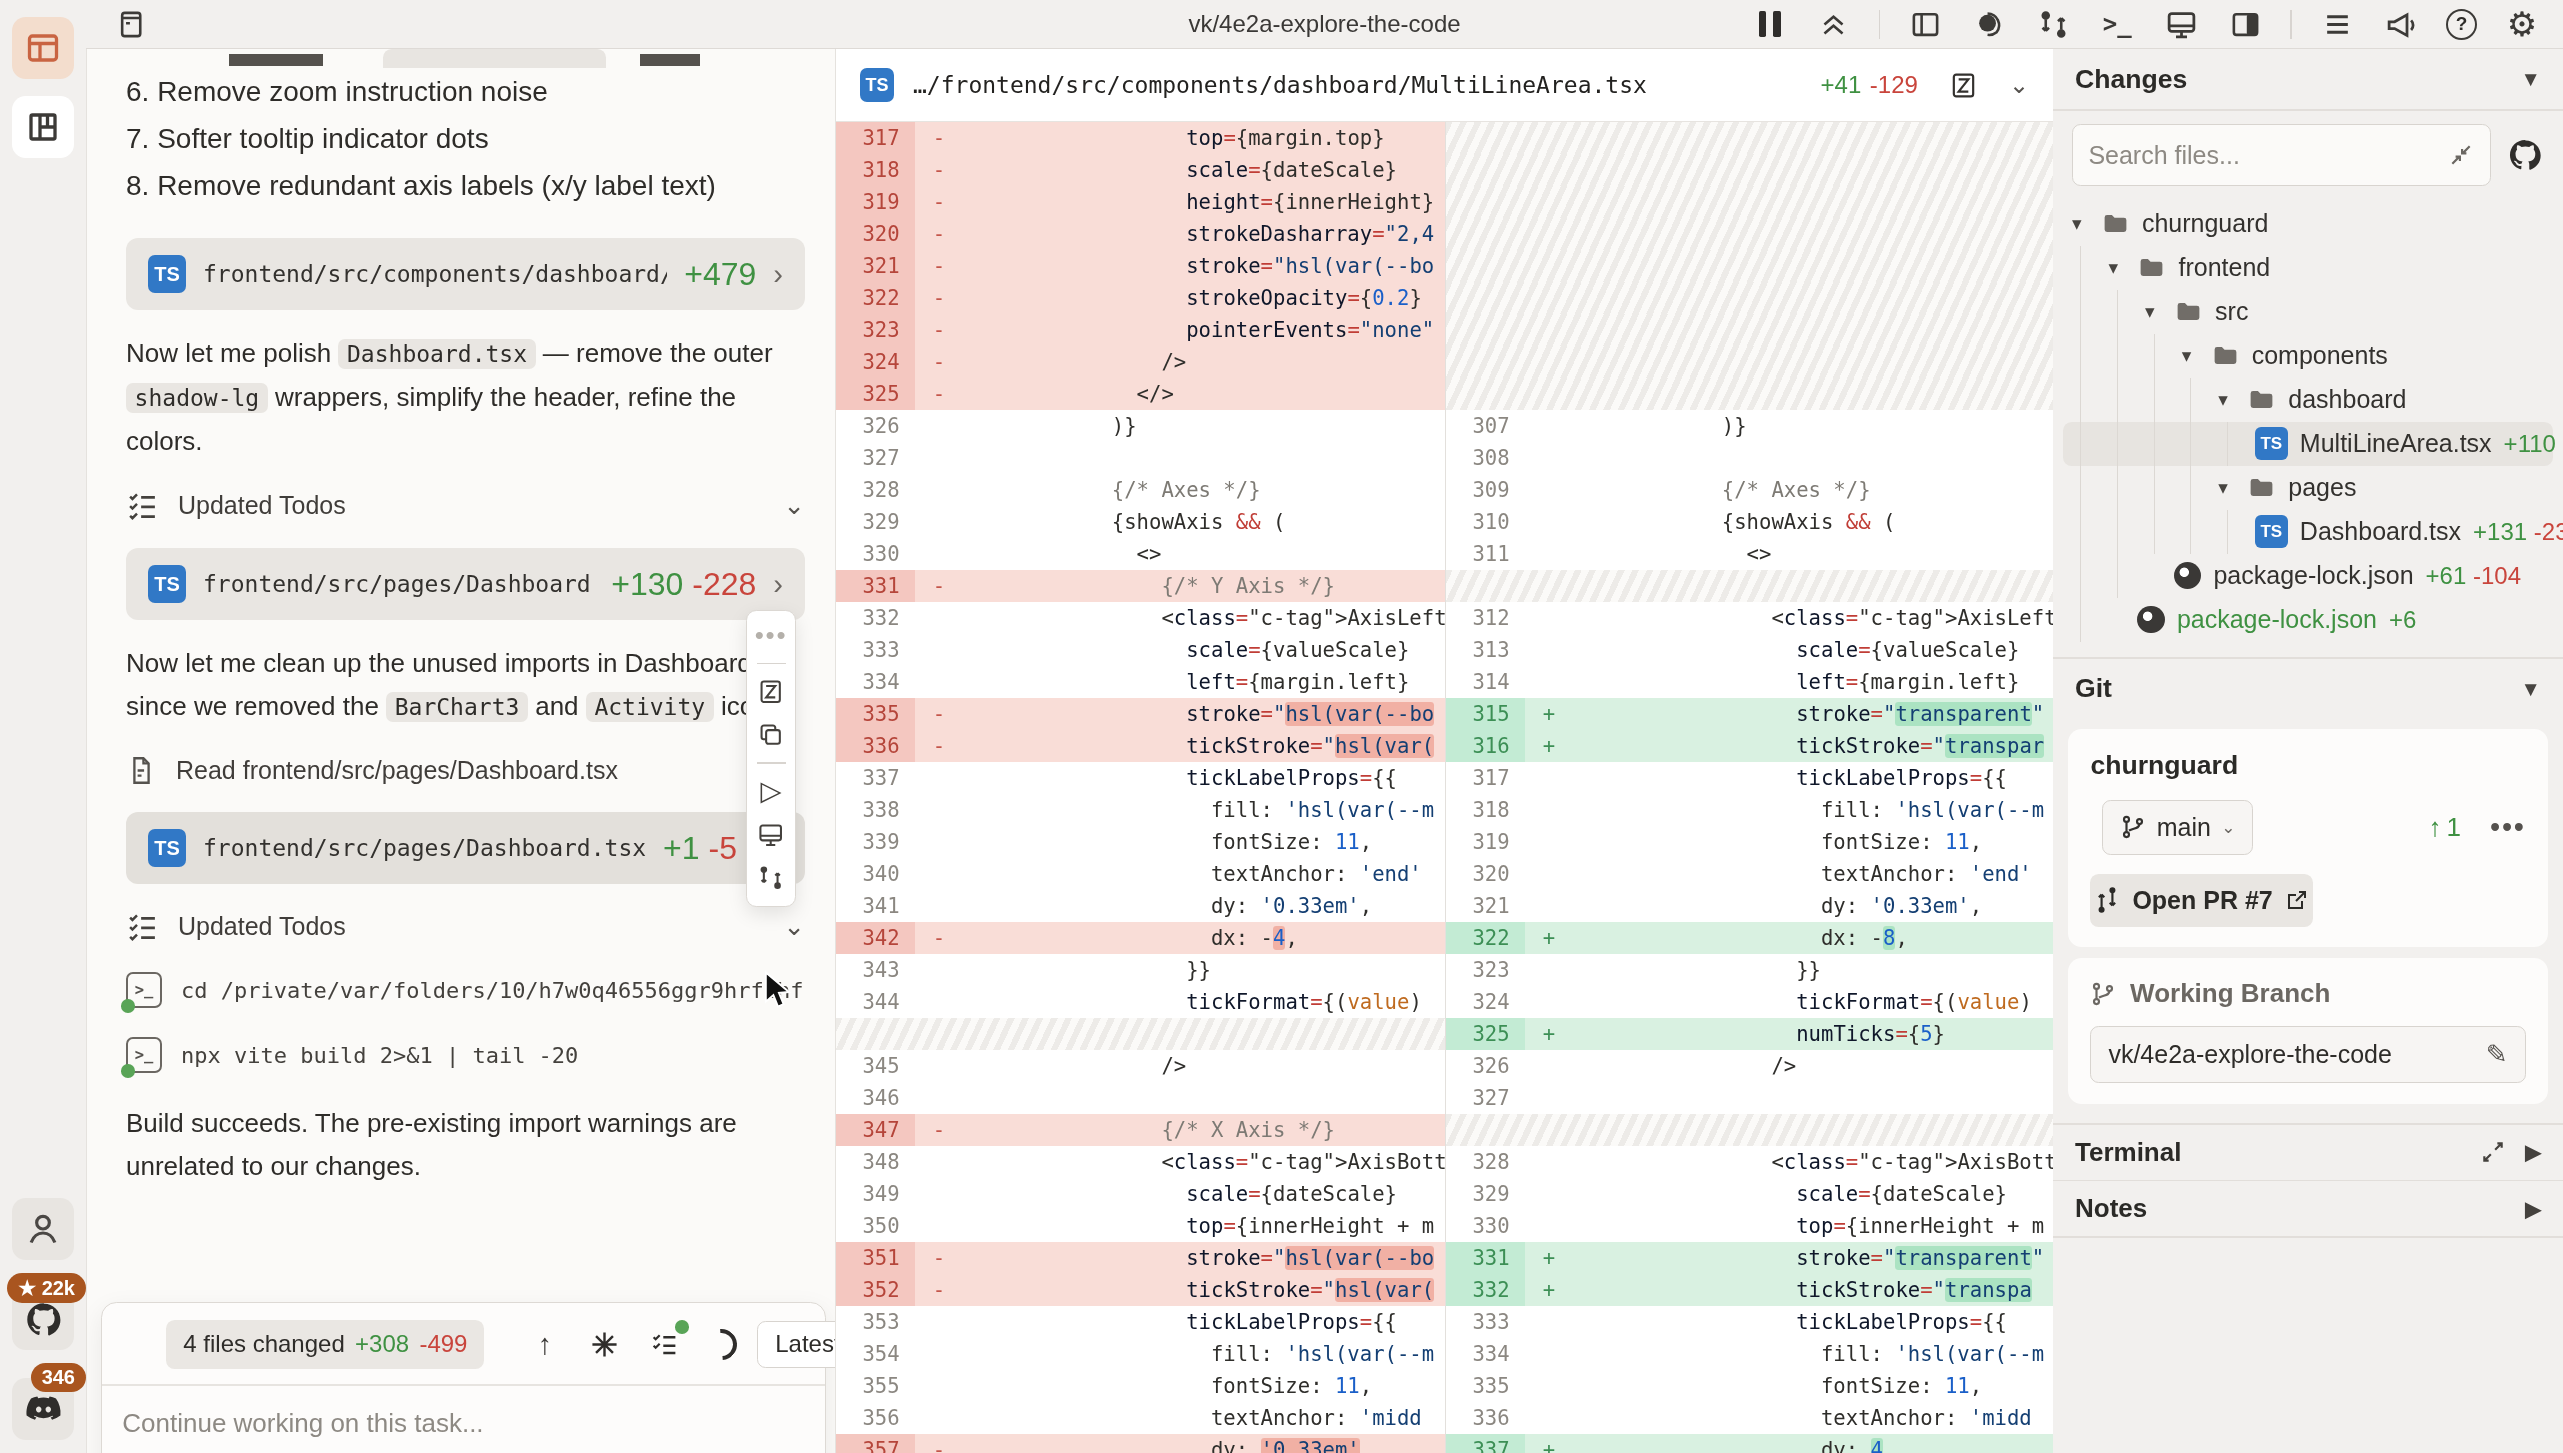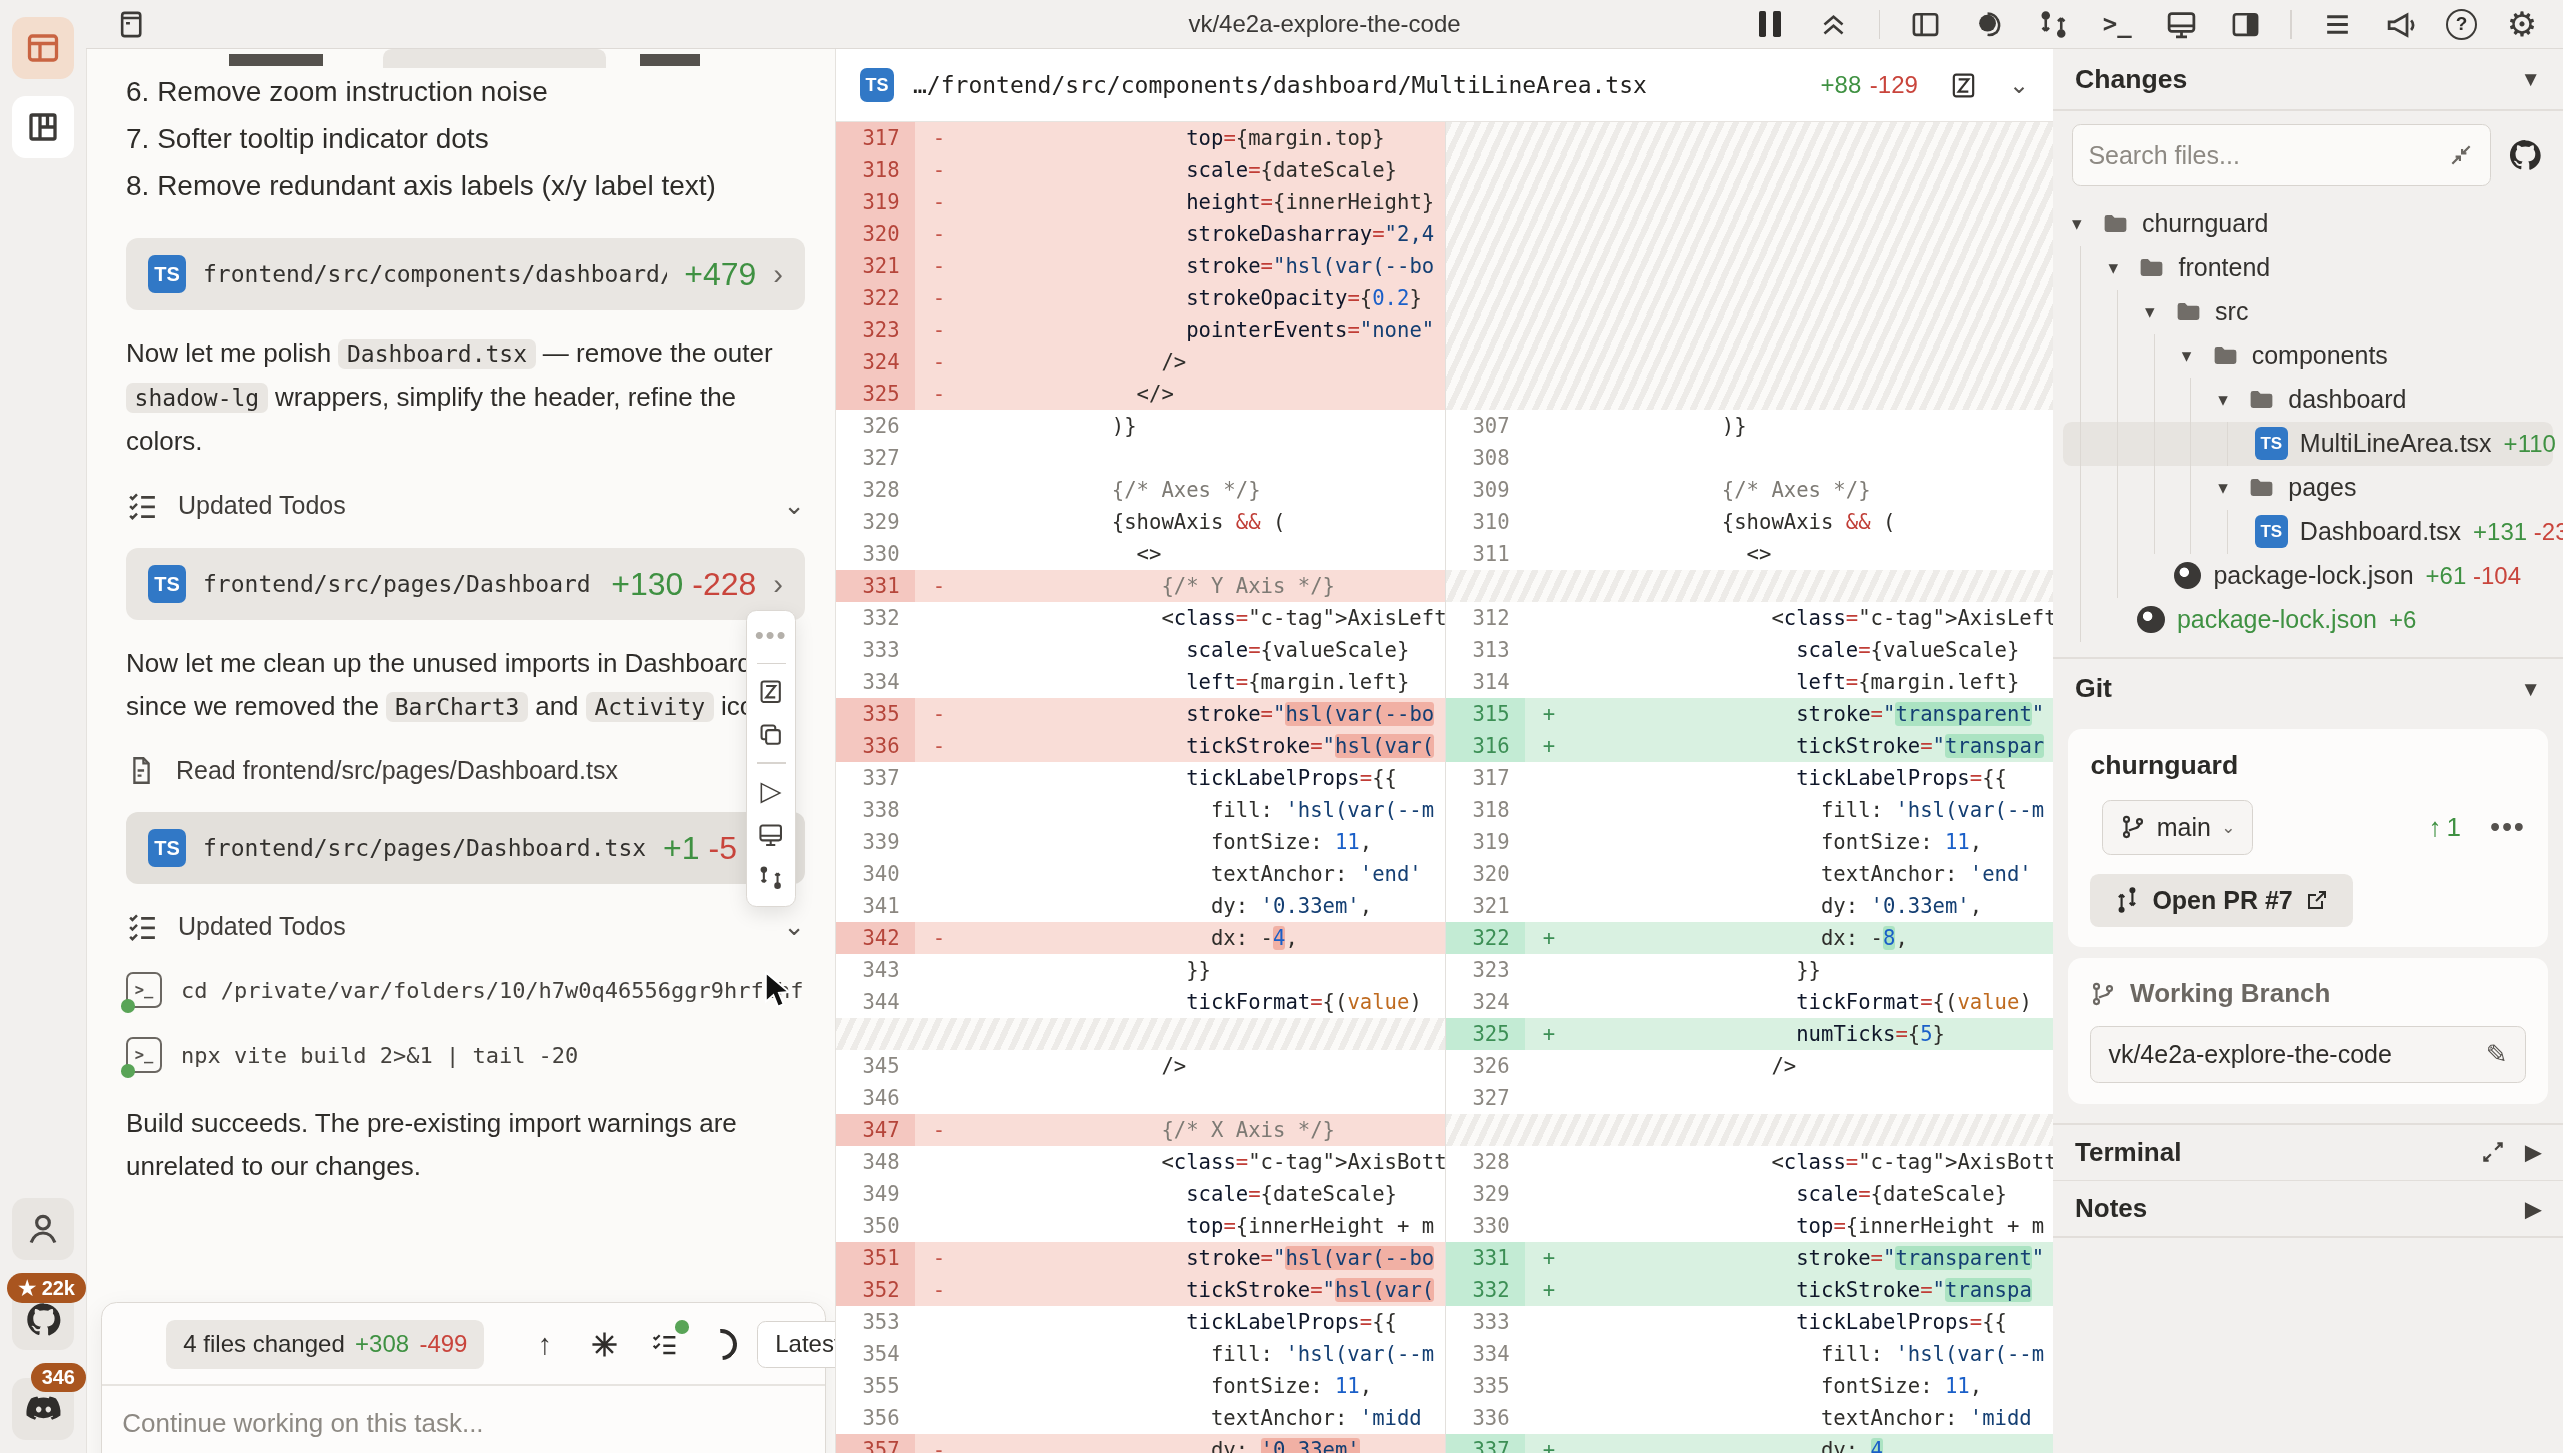--- a/index.html
+++ b/index.html
@@ -130,21 +130,21 @@
   .jsonicon { width:27.4px; height:27.4px; border-radius:50%; background:radial-gradient(circle at 38% 38%, #ffffff 0 4.3px, #3a3836 5.1px 13.7px); }
   .tsbadge.small { width:33px; height:33px; font-size:17px; border-radius:6px; }
 
   .gitcard { background:#fdfcfb; border-radius:13.7px; margin:10.3px 15.4px; padding:20.6px 22px; }
   .repo-name { font-size:26.6px; font-weight:bold; color:#2b2a27; }
   .branchrow { display:flex; align-items:center; margin-top:19px;margin-left:12px; }
   .branch-btn { border:1.7px solid #d8d4cf; background:#f7f5f3; border-radius:8.6px; height:55px; padding:0 17px;
     font-size:25px; display:flex; align-items:center; gap:10.3px; color:#2e2c29; }
   .ahead { margin-left:auto; color:#3f9142; font-size:26px; display:flex; align-items:center; gap:5.1px; }
   .more-dots { margin-left:29px; color:#55524e; font-size:29px; letter-spacing:1.7px; }
-  .pr-btn { margin-top:19px; background:#e9e6e2; border-radius:8.6px; height:53px; padding:0 24px;
+  .pr-btn { margin-top:19px; background:#e9e6e2; border-radius:8.6px; height:53px; padding:0 4px;
     font-size:25px; font-weight:bold; display:inline-flex; align-items:center; gap:12px; color:#2b2a27; }
   .wb-label { display:flex; align-items:center; gap:13.7px; color:#6b6762; font-size:26px; font-weight:bold; }
   .wb-input { margin-top:17px; border:1.7px solid #d8d4cf; border-radius:8.6px; height:57px; background:#f7f5f3;
     display:flex; align-items:center; padding:0 17px; font-size:25px; color:#2e2c29; }
   .wb-input .pencil { margin-left:auto; color:#55524e; font-size:26px; }
   .siderow { display:flex; align-items:center; height:55px; padding:0 22px; font-size:26px; font-weight:bold; color:#2b2a27; }
   .siderow .right-ic { margin-left:auto; display:flex; align-items:center; gap:19px; color:#44413d; }
 
   
   .cursor { position:absolute; left:760px; top:970px; z-index:50; }
@@ -408,21 +408,21 @@
 
   <svg class="cursor" width="36" height="39" viewBox="0 0 28 32">
     <path d="M4 2 L4 26 L10.2 20.6 L14 30 L18.6 28 L14.8 18.8 L23 18 Z" fill="#111" stroke="#fff" stroke-width="1.6"></path>
   </svg>
 
   <div class="diff">
     <div class="dhead">
       <span class="tsbadge" style="width:34px;height:34px;font-size:18px">TS</span>
       <span class="dpath">…/frontend/src/components/dashboard/MultiLineArea.tsx</span>
       <span class="dcounts">
-        <span class="plus">+88</span>
+        <span class="plus">+41</span>
         <span class="minus">-129</span>
       </span>
       <span class="hic">
         <svg width="29" height="29" viewBox="0 0 24 24" fill="none" stroke="#33312e" stroke-width="1.8">
             <rect x="4" y="3" width="16" height="18" rx="2"></rect>
             <path d="M8 7h8l-8 10h8"></path>
           </svg>
       </span>
       <span class="hic" style="font-size:24px;color:#55524e">⌄</span>
     </div>

